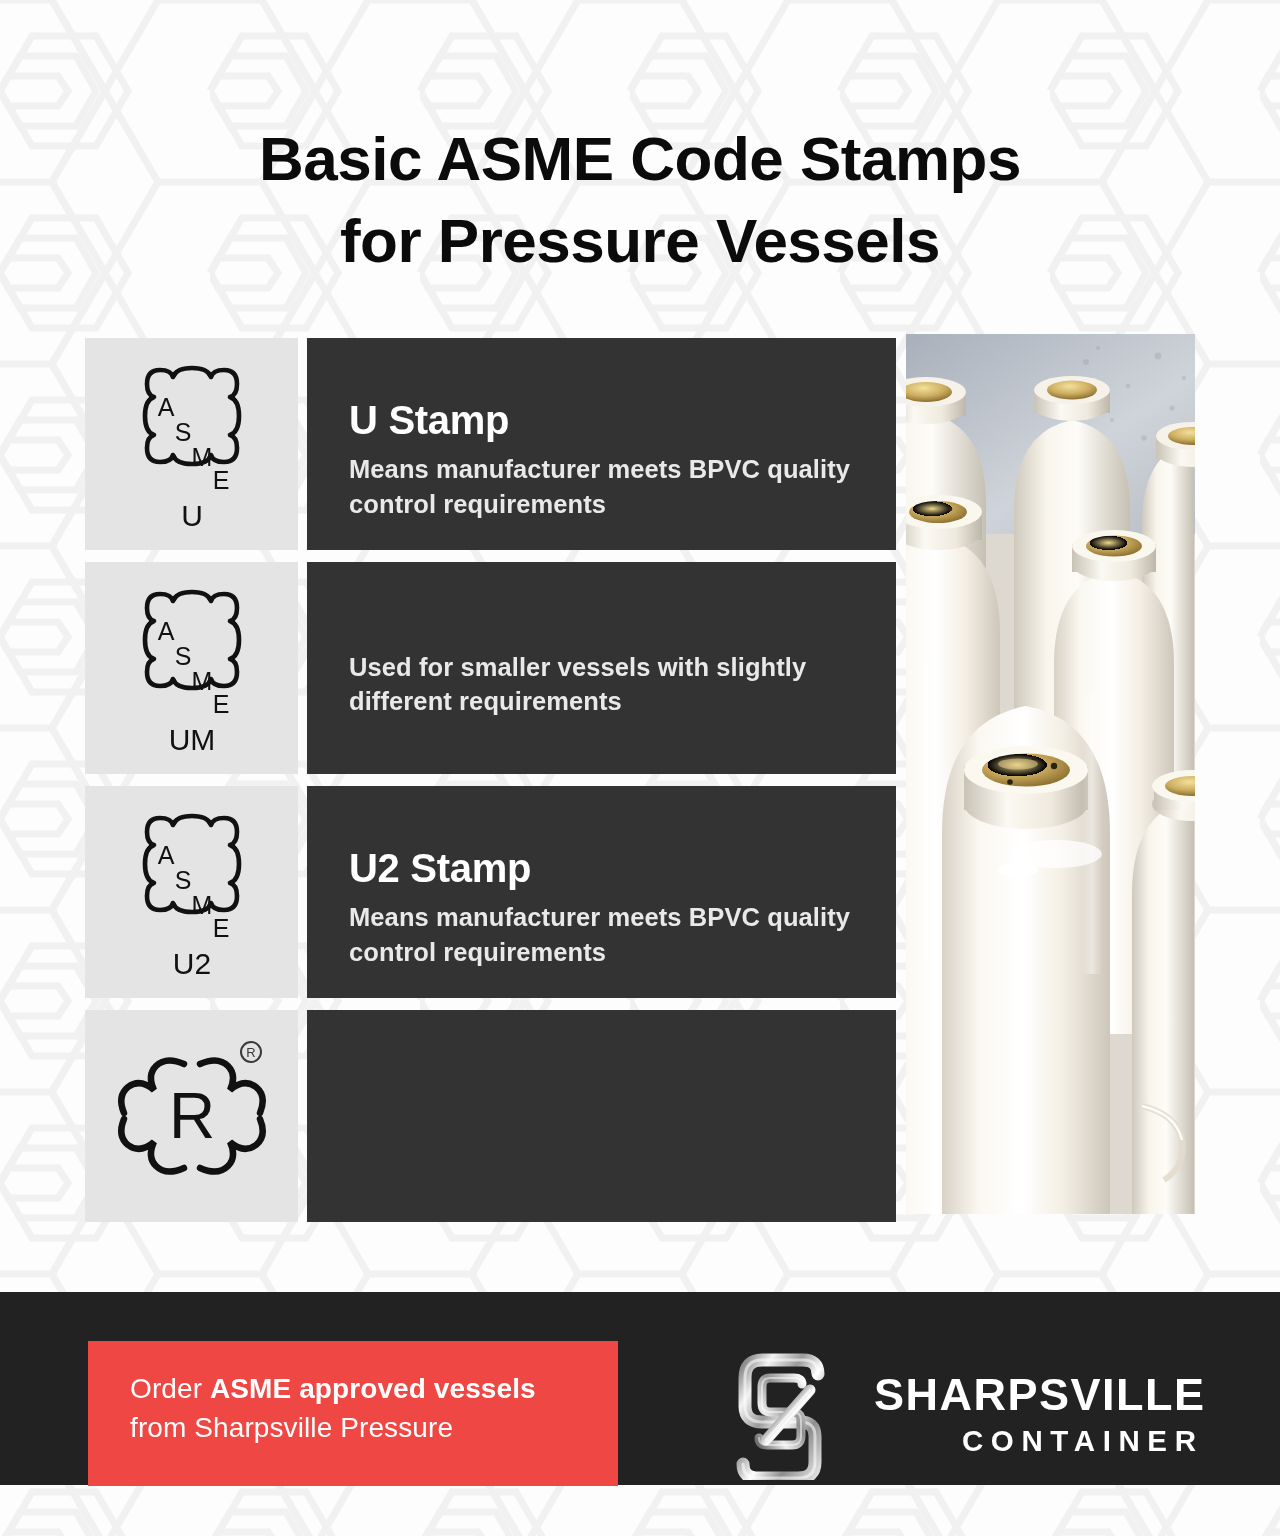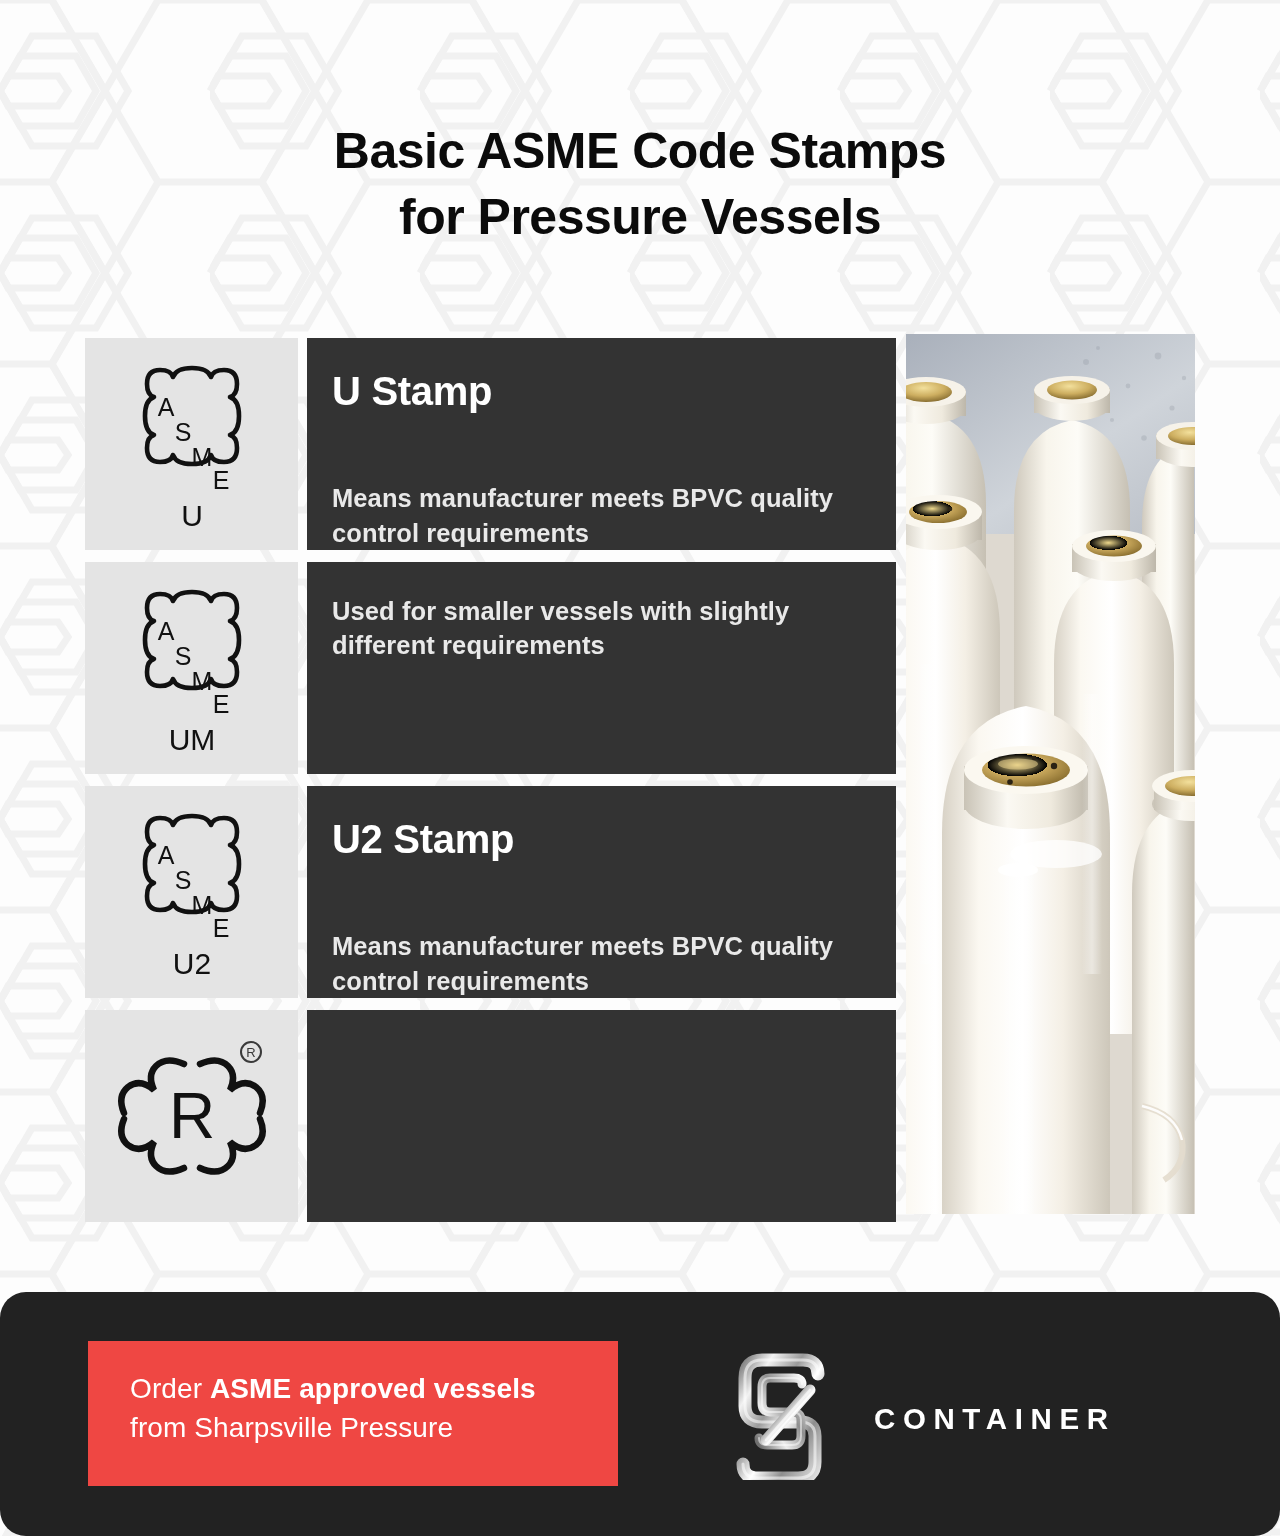--- a/index.html
+++ b/index.html
@@ -24,21 +24,21 @@
   #page{ position:absolute; inset:0; z-index:2; }
 
   
   #title-block{
     position:absolute;
     left:0; top:118px; width:1280px;
     text-align:center;
   }
   #title-block .tline{
     display:block;
-    font-size:50px;
+    font-size:62px;
     font-weight:700;
     line-height:1.32;
     letter-spacing:-0.5px;
     color:#0b0b0b;
   }
 
   
   #stamps{
     position:absolute;
     left:85px; top:338px;
@@ -59,24 +59,24 @@
     align-items:center;
     justify-content:center;
     flex:0 0 213px;
   }
   .icon-cell svg{ display:block; }
 
   .text-cell{
     flex:1 1 auto;
     background:#333333;
     margin-left:9px;
-    padding:32px 34px 0 25px;
+    padding:32px 34px 0 42px;
     display:flex;
     flex-direction:column;
-    justify-content:space-between;
+    justify-content:center;
   }
   .stamp-title{
     font-size:40px;
     font-weight:700;
     color:#ffffff;
     line-height:1.08;
     letter-spacing:-0.3px;
     margin-bottom:10px;
   }
   .stamp-desc{
@@ -94,24 +94,23 @@
     width:289px; height:880px;
     overflow:hidden;
     background:#ded9d0;
   }
   #photo svg{ display:block; width:100%; height:100%; }
 
   
   #footer{
     position:absolute;
     left:0; top:1292px;
-    width:1280px; height:244px;
+    width:1280px; height:193px;
     background:#222222;
     z-index:3;
-    border-radius:26px;
   }
   #cta{
     position:absolute;
     left:88px; top:49px;
     width:530px; height:145px;
     background:#ef4743;
     padding:28px 0 0 42px;
   }
   #cta .cta-line{
     display:block;
@@ -441,19 +440,20 @@
                      l0 16 q0 9-9 9 l-25 0 q-8 0-8-7" stroke="url(#chrome2)" stroke-width="9"></path>
             <path d="M76 40 q0-6-8-6 l-24 0 q-8 0-8 9 l0 16 q0 9 8 9 l22 0 q9 0 9 8
                      l0 16 q0 9-9 9 l-25 0 q-8 0-8-7" stroke="#ffffff" stroke-width="2" opacity=".5"></path>
 
             <path d="M40 96 L84 46" stroke="url(#chrome)" stroke-width="11"></path>
             <path d="M40 96 L84 46" stroke="#ffffff" stroke-width="2.6" opacity=".6"></path>
           </g>
         </svg>
       </div>
       <div id="logo-words">
+        <span class="word-main">SHARPSVILLE</span>
         <span class="word-sub">CONTAINER</span>
       </div>
     </div>
 
   </div>
 
 </div>
 
 </body></html>

